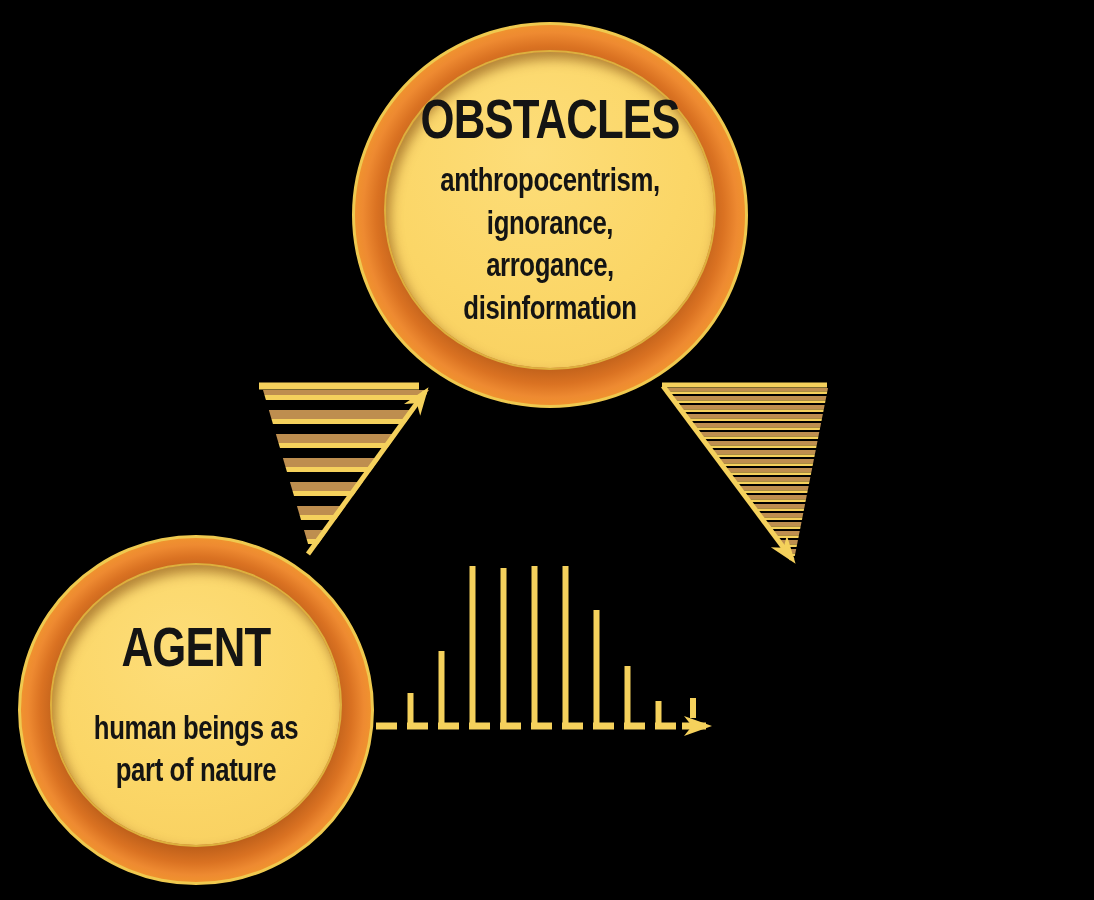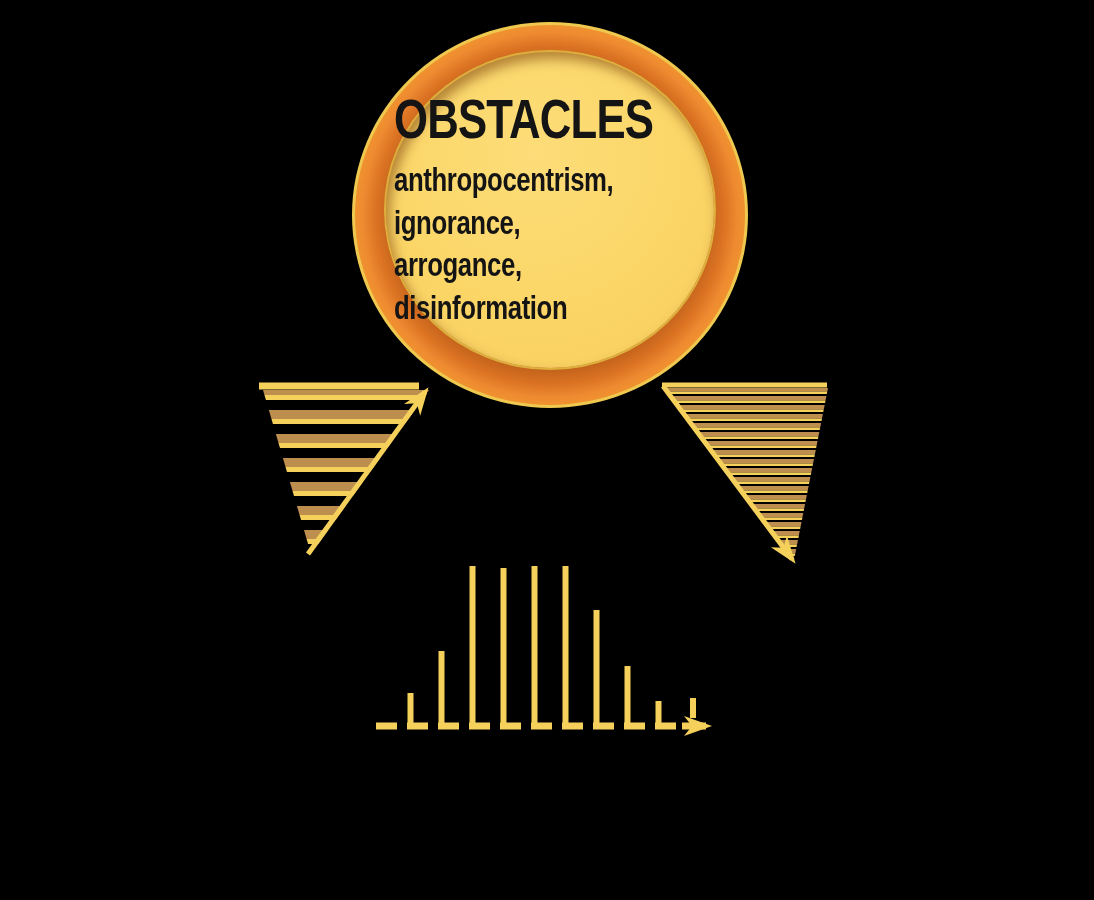--- a/index.html
+++ b/index.html
@@ -32,21 +32,21 @@
     background:radial-gradient(closest-side,
         #b45715 76%, #c5641c 82%, #da7222 89%, #ee8a31 96%, #f0922f 100%);
   }
   .node .inner{
     position:absolute;
     inset:27px 31px 37px 31px;
     border-radius:50%;
     background:radial-gradient(circle at 45% 32%, #fddd79 0%, #fbd667 55%, #f7cd5d 100%);
     box-shadow:inset 4px 7px 12px rgba(110,50,0,.50), 0 0 0 2px #ddb03e;
     display:flex;align-items:center;justify-content:center;
-    text-align:left;
+    text-align:center;
     overflow:visible;
   }
   .txt{
     flex:none;
     width:400px;
     transform:scaleX(.78);
     color:var(--text);
   }
   .txt h2{
     font-size:56px;
@@ -87,20 +87,29 @@
       <div class="txt">
         <h2>OBSTACLES</h2>
         <p>anthropocentrism,
 ignorance,
 arrogance,
 disinformation</p>
       </div>
     </div>
   </div>
 
+  <div class="node agent">
+    <div class="inner">
+      <div class="txt">
+        <h2>AGENT</h2>
+        <p>human beings as
+part of nature</p>
+      </div>
+    </div>
+  </div>
 
 
   <svg class="arrow arrow-left" width="192" height="186" viewBox="0 0 192 186">
     <defs>
       <pattern id="pL" x="0" y="0" width="192" height="24" patternUnits="userSpaceOnUse">
         <rect x="0" y="10" width="192" height="9" class="tan"></rect>
         <rect x="0" y="19" width="192" height="5" class="yel"></rect>
       </pattern>
       <marker id="mL" markerUnits="userSpaceOnUse" markerWidth="32" markerHeight="24" refX="22" refY="10" orient="auto">
         <path d="M0,0 L28,10 L0,20 L8,10 Z" class="yelf"></path>

